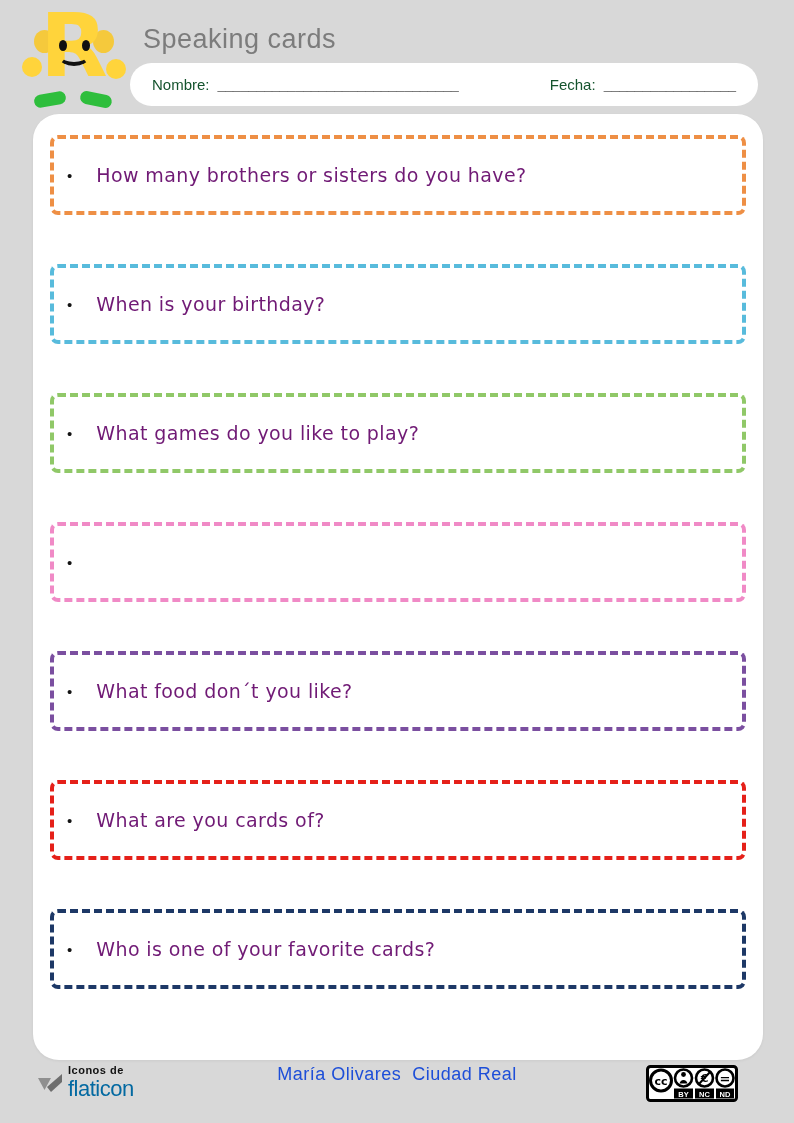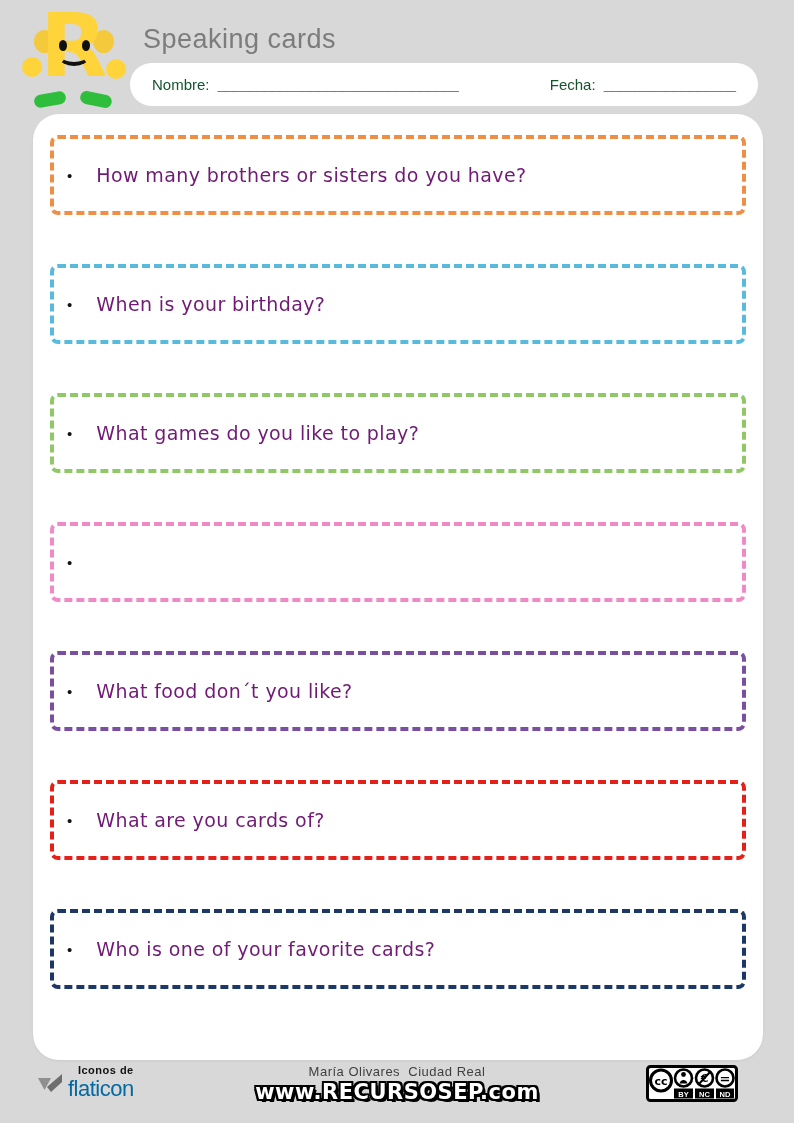--- a/index.html
+++ b/index.html
@@ -84,28 +84,28 @@
     font-size:19px; color:#701a75; letter-spacing:0.4px;
   }
 
   
   .footer { position:absolute; left:0; bottom:0; width:794px; height:63px; }
   .flaticon-credit {
     position:absolute; left:36px; top:4px;
     display:flex; align-items:flex-end;
   }
   .flaticon-icon { margin:0 4px 3px 0; }
-  .flaticon-texts { display:flex; flex-direction:column; align-items:flex-end; }
+  .flaticon-texts { display:flex; flex-direction:column; align-items:flex-start; }
   .flaticon-small { font-size:11px; font-weight:bold; color:#111; letter-spacing:0.5px; }
   .flaticon-brand { font-size:22px; font-weight:normal; color:#0369a1; letter-spacing:-0.5px; line-height:26px; }
   .center-credit {
     position:absolute; left:0; right:0; top:4px;
     display:flex; flex-direction:column; align-items:center;
   }
-  .author-credit { font-size:13px; color:#404040; white-space:pre; letter-spacing:0.5px; }
+  .author-credit { font-size:18px; color:#1d4ed8; white-space:pre; letter-spacing:0.5px; }
   .website {
     margin-top:1px;
     font-family:"DejaVu Sans", sans-serif;
     font-size:21px; font-weight:900; letter-spacing:0.5px;
     color:#FFFFFF;
     text-shadow:
       -2px -2px 0 #000, 2px -2px 0 #000, -2px 2px 0 #000, 2px 2px 0 #000,
       -2px 0 0 #000, 2px 0 0 #000, 0 -2px 0 #000, 0 2px 0 #000,
       3px 3px 0 #000;
   }
@@ -178,21 +178,20 @@
       <polygon points="11,16 26,3 26,11 15,21" fill="#6E6E6E"></polygon>
     </svg>
     <div class="flaticon-texts">
       <span class="flaticon-small">Iconos de</span>
       <span class="flaticon-brand">flaticon</span>
     </div>
   </div>
 
   <div class="center-credit">
     <span class="author-credit">María Olivares  Ciudad Real</span>
-    <span class="website">www.RECURSOSEP.com</span>
   </div>
 
   <svg class="cc-badge" width="92" height="37" viewBox="0 0 92 37">
     <rect x="1.5" y="1.5" width="89" height="34" rx="3" fill="#FFFFFF" stroke="#000000" stroke-width="3"></rect>
 
     <circle cx="15" cy="15.5" r="10.5" fill="#FFFFFF" stroke="#000000" stroke-width="3"></circle>
     <text x="15" y="20" text-anchor="middle" font-family="DejaVu Sans, sans-serif" font-size="11" font-weight="bold" fill="#000000">cc</text>
 
     <circle cx="37.5" cy="13" r="8.5" fill="#FFFFFF" stroke="#000000" stroke-width="2.6"></circle>
     <circle cx="37.5" cy="9.5" r="2.4" fill="#000000"></circle>

